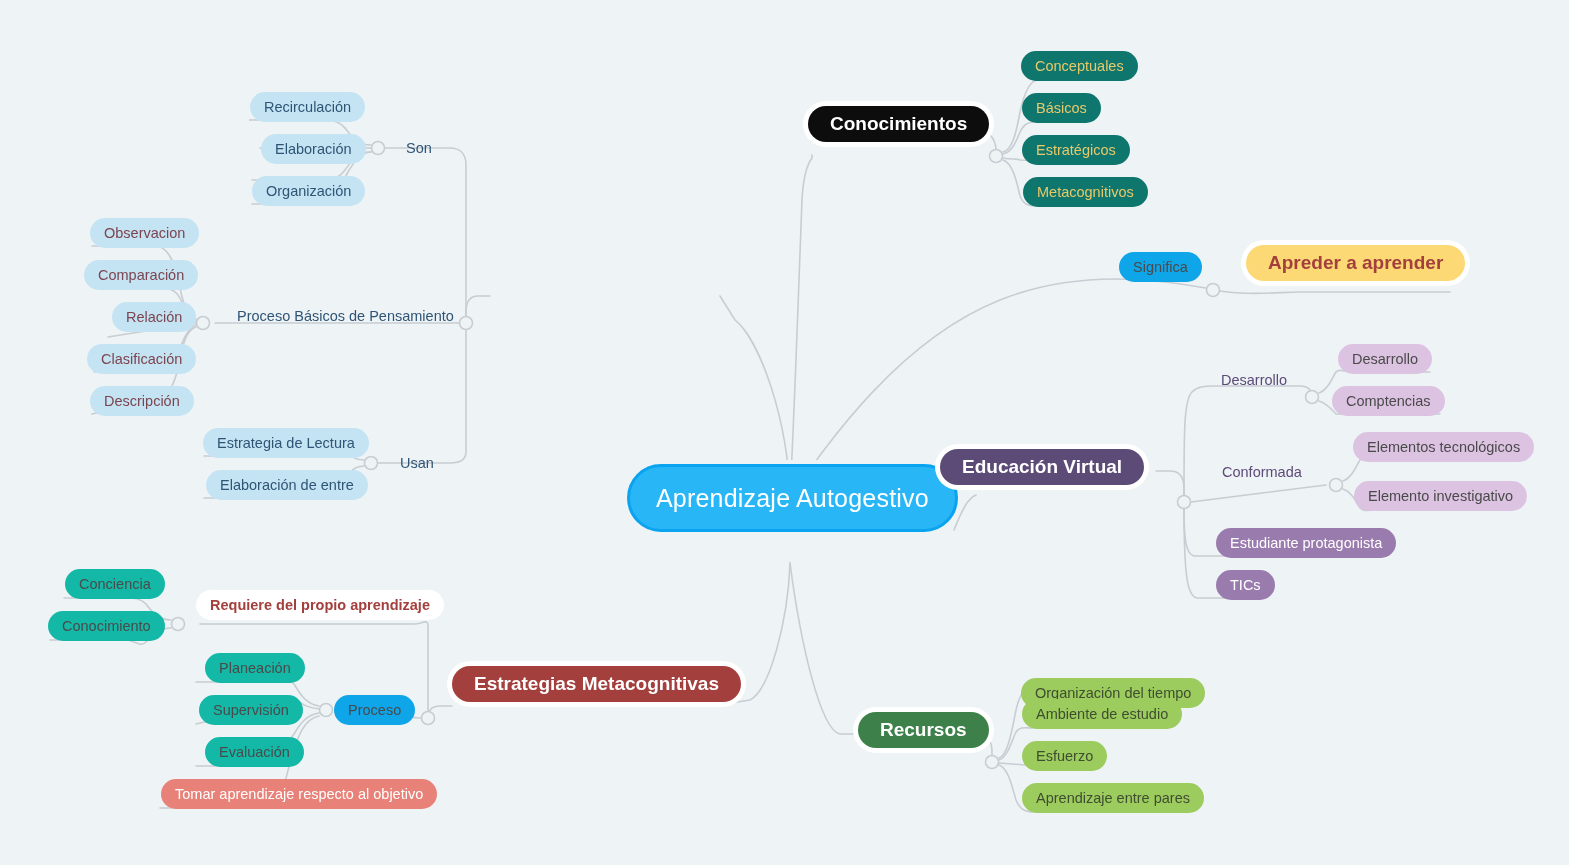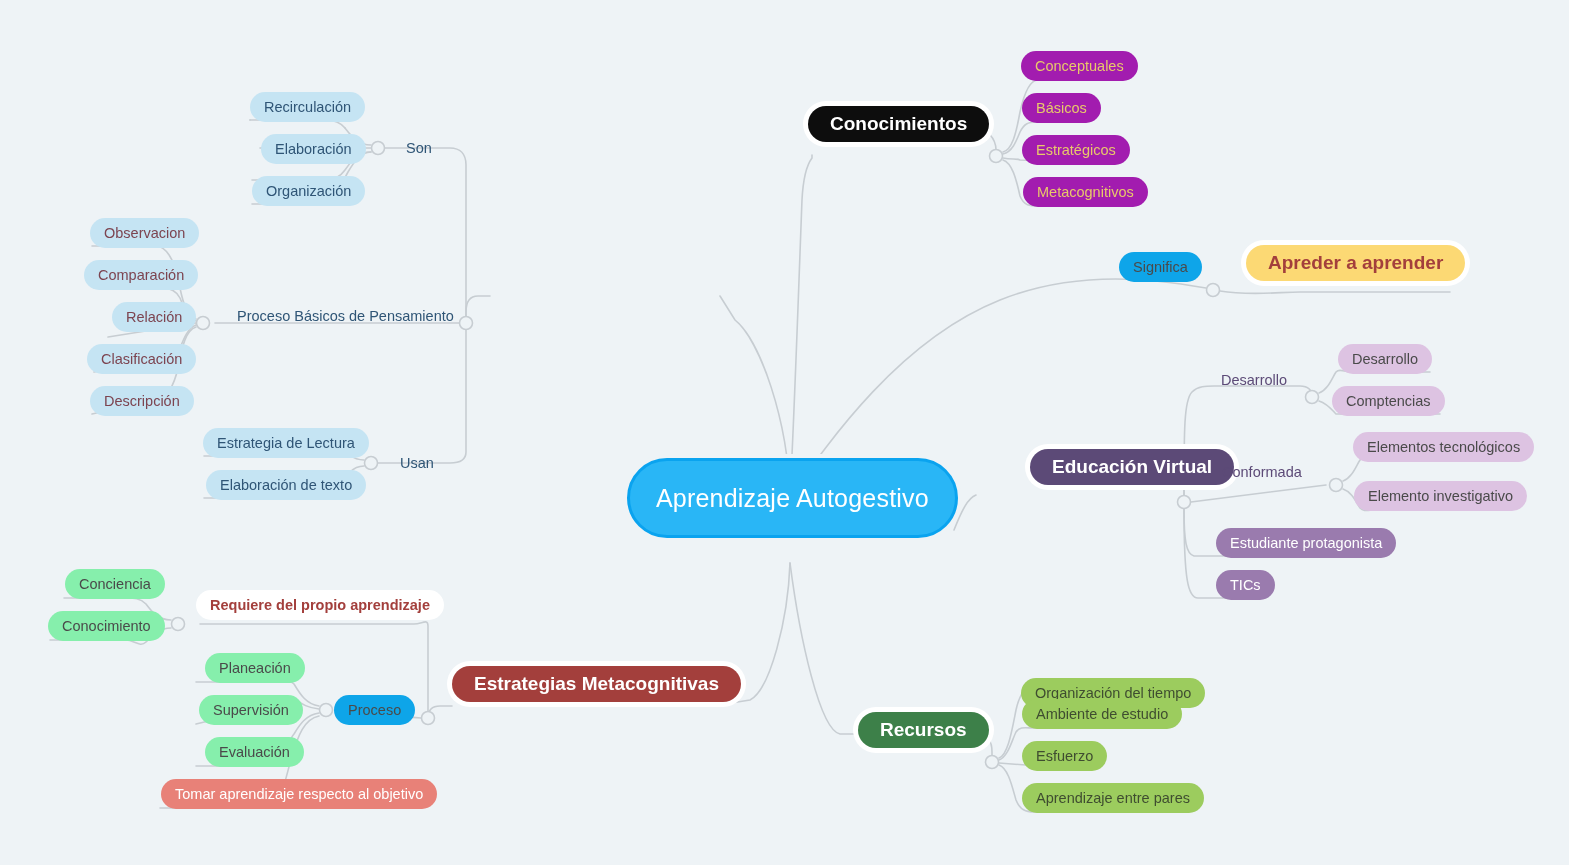--- a/index.html
+++ b/index.html
@@ -34,21 +34,21 @@
 
   
   .root {
     background: #29b6f6;
     color: #ffffff;
     font-size: 25px;
     letter-spacing: .2px;
     border: 3px solid #0aa3ef;
     box-shadow: 0 0 0 4px #eef3f6;
     padding: 0 26px;
-    height: 80px;
+    height: 68px;
   }
 
   
   .main {
     color: #ffffff;
     font-size: 19px;
     font-weight: bold;
     padding: 0 22px;
     height: 36px;
     box-shadow: 0 0 0 5px #ffffff;
@@ -61,23 +61,23 @@
   .main.apr   { background: #fcd974; color: #a33f3c; }
 
   
   .pill {
     font-size: 14.5px;
     padding: 0 14px;
     height: 30px;
   }
   .pill.blue   { background: #c5e4f3; color: #2f5576; }
   .pill.blue2  { background: #c5e4f3; color: #7c4450; }
-  .pill.rose   { background: #86efac; color: #4a4a4a; }
+  .pill.rose   { background: #14b8a6; color: #4a4a4a; }
   .pill.rose-s { background: #e88178; color: #ffffff; }
-  .pill.gray   { background: #a21caf; color: #e8c96a; }
+  .pill.gray   { background: #0f766e; color: #e8c96a; }
   .pill.purple-l { background: #ddc3e2; color: #4a4a4a; }
   .pill.purple-d { background: #9a7bae; color: #ffffff; }
   .pill.green  { background: #9ccc5e; color: #3f4d30; }
   .pill.white  { background: #ffffff; color: #a33f3c; font-weight: bold; }
   .pill.whiteg { background: #0ea5e9; color: #4a4a4a; }
 
   
   .rel {
     position: absolute;
     font-size: 14.5px;
@@ -216,21 +216,21 @@
     <span>Clasificación</span>
   </div>
   <div class="node pill blue2" style="left:90px; top:386px;">
     <span>Descripción</span>
   </div>
 
   <div class="node pill blue" style="left:203px; top:428px;">
     <span>Estrategia de Lectura</span>
   </div>
   <div class="node pill blue" style="left:206px; top:470px;">
-    <span>Elaboración de texto</span>
+    <span>Elaboración de entre</span>
   </div>
 
   <div class="node main meta" style="left:452px; top:666px;">
     <span>Estrategias Metacognitivas</span>
   </div>
 
   <div class="node pill white" style="left:196px; top:590px;">
     <span>Requiere del propio aprendizaje</span>
   </div>
   <div class="node pill whiteg" style="left:334px; top:695px;">
@@ -274,21 +274,21 @@
     <span>Metacognitivos</span>
   </div>
 
   <div class="node pill whiteg" style="left:1119px; top:252px;">
     <span>Significa</span>
   </div>
   <div class="node main apr" style="left:1246px; top:245px;">
     <span>Apreder a aprender</span>
   </div>
 
-  <div class="node main edu" style="left:1030px; top:449px;">
+  <div class="node main edu" style="left:940px; top:449px;">
     <span>Educación Virtual</span>
   </div>
 
   <div class="rel p" style="left:1221px; top:372px;">Desarrollo</div>
   <div class="rel p" style="left:1222px; top:464px;">Conformada</div>
 
   <div class="node pill purple-l" style="left:1338px; top:344px;">
     <span>Desarrollo</span>
   </div>
   <div class="node pill purple-l" style="left:1332px; top:386px;">

